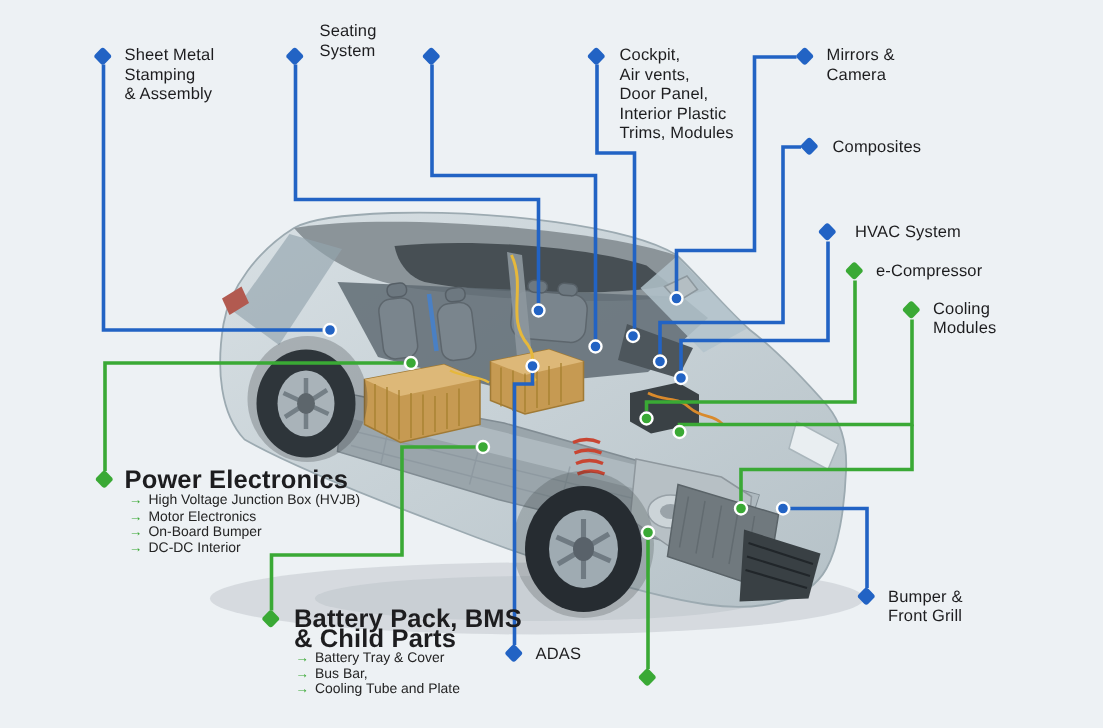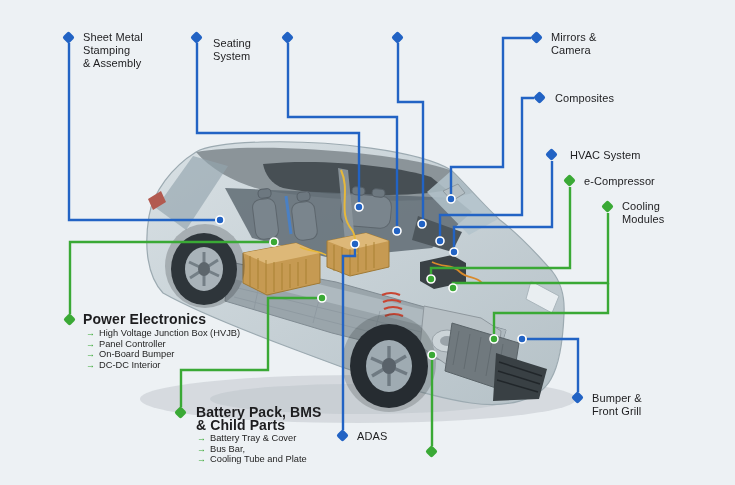--- a/index.html
+++ b/index.html
@@ -3,21 +3,21 @@
 <meta charset="utf-8">
 <style>
   html,body{margin:0;padding:0;}
   body{width:735px;height:485px;background:#edf1f4;font-family:"Liberation Sans","DejaVu Sans",sans-serif;}
   .wrap{position:relative;width:735px;height:485px;overflow:hidden;background:#edf1f4;}
   .wrap svg{position:absolute;left:0;top:0;}
   .dm{position:absolute;width:9px;height:9px;border-radius:2px;transform:rotate(45deg);}
   .dm.blue{background:#2263c4;}
   .dm.green{background:#3aa935;}
   .lbl{position:absolute;font-size:11px;line-height:13px;font-weight:500;color:#1d1d1f;white-space:pre-line;letter-spacing:.1px;}
-  .lbl.bold{font-weight:700;font-size:14px;}
+  .lbl.bold{font-weight:700;font-size:17px;}
   .sl{position:absolute;font-size:9.3px;line-height:10.6px;color:#242424;}
   .sl .row{display:flex;align-items:baseline;gap:4px;}
   .sl .arr{color:#3aa935;font-size:9px;flex:0 0 auto;}
 </style>
 </head>
 <body>
 
 <div class="wrap">
 
 <svg width="735" height="485" viewBox="0 0 735 485">
@@ -189,26 +189,31 @@
     <circle cx="432" cy="355" r="4" fill="#3aa935"></circle>
   </g>
 </svg>
 
   <span class="dm blue" style="left:64px;top:33px"></span>
   <div class="lbl" style="left:83px;top:31px">Sheet Metal
 Stamping
 &amp; Assembly</div>
 
   <span class="dm blue" style="left:192px;top:33px"></span>
-  <div class="lbl" style="left:213px;top:37px">Seating
+  <div class="lbl" style="left:213px;top:15px">Seating
 System</div>
 
   <span class="dm blue" style="left:283px;top:33px"></span>
 
   <span class="dm blue" style="left:393px;top:33px"></span>
+  <div class="lbl" style="left:413px;top:31px">Cockpit,
+Air vents,
+Door Panel,
+Interior Plastic
+Trims, Modules</div>
 
   <span class="dm blue" style="left:532px;top:33px"></span>
   <div class="lbl" style="left:551px;top:31px">Mirrors &amp;
 Camera</div>
 
   <span class="dm blue" style="left:535px;top:93px"></span>
   <div class="lbl" style="left:555px;top:92px">Composites</div>
 
   <span class="dm blue" style="left:547px;top:150px"></span>
   <div class="lbl" style="left:570px;top:149px">HVAC System</div>
@@ -231,21 +236,21 @@
 
   <span class="dm green" style="left:65px;top:315px"></span>
   <div class="lbl bold" style="left:83px;top:313px">Power Electronics</div>
   <div class="sl" style="left:86px;top:328px">
     <div class="row">
         <span class="arr">→</span>
         <span>High Voltage Junction Box (HVJB)</span>
       </div>
     <div class="row">
         <span class="arr">→</span>
-        <span>Panel Controller</span>
+        <span>Motor Electronics</span>
       </div>
     <div class="row">
         <span class="arr">→</span>
         <span>On-Board Bumper</span>
       </div>
     <div class="row">
         <span class="arr">→</span>
         <span>DC-DC Interior</span>
       </div>
   </div>

